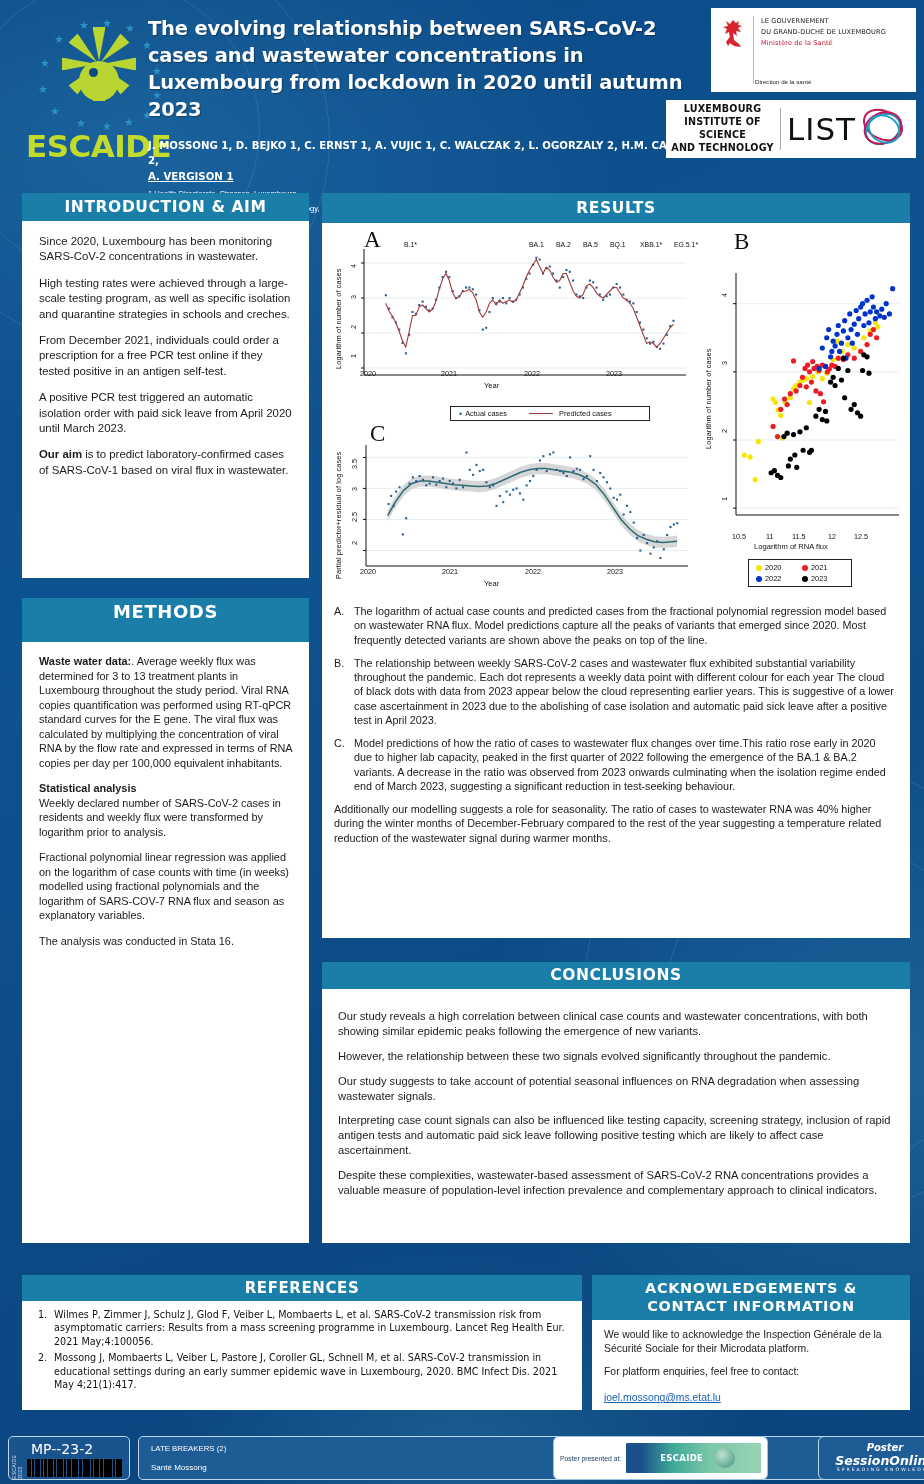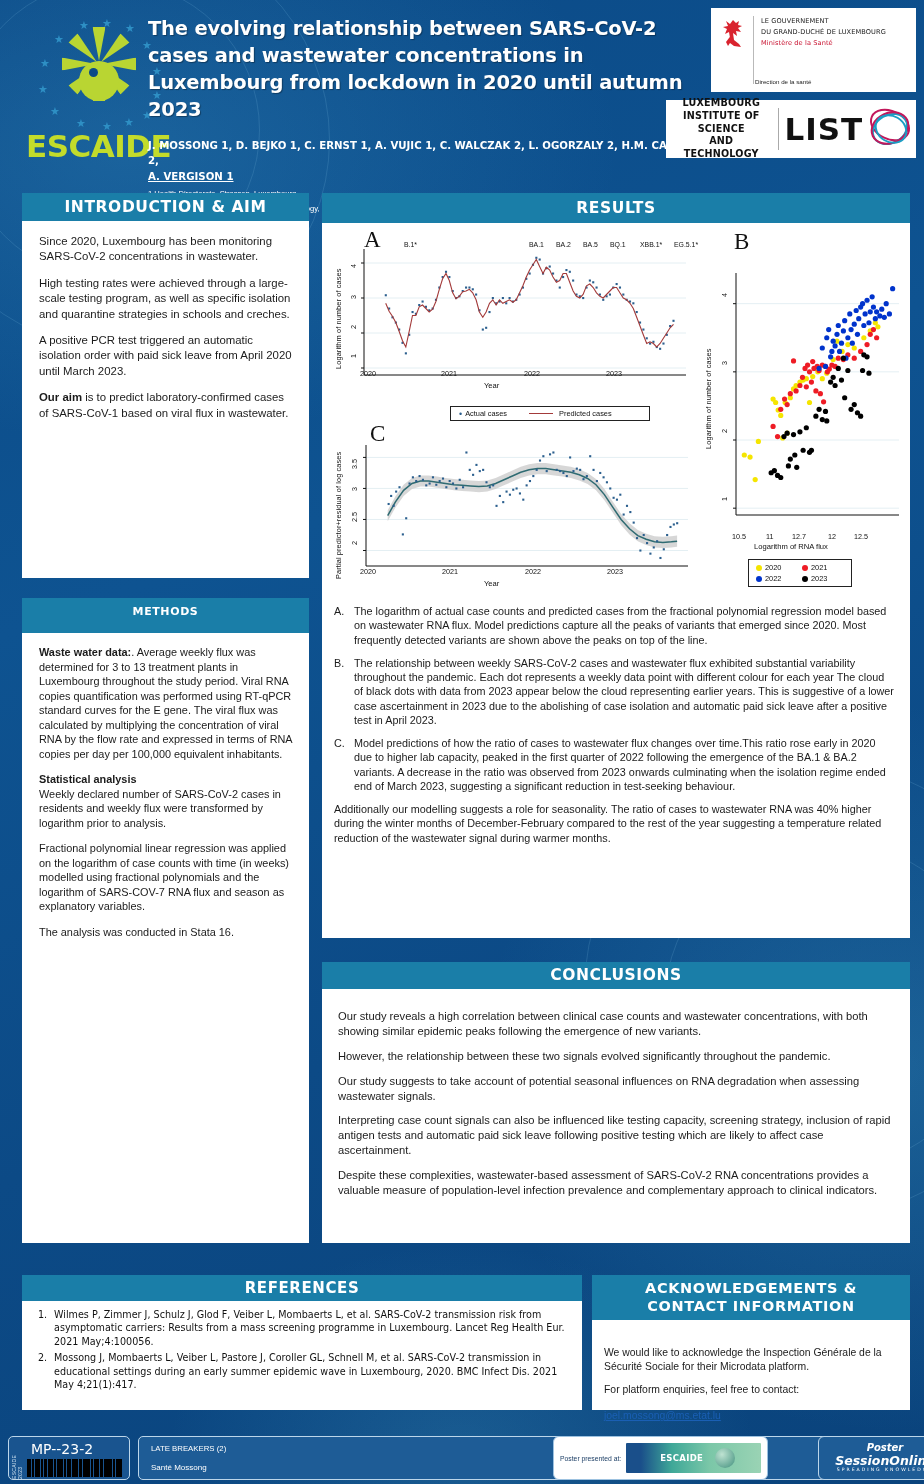--- a/index.html
+++ b/index.html
@@ -63,42 +63,42 @@
   .gov-text .sante { color:#c8102e; }
   .gov-dir { position:absolute; left:44px; bottom:7px; font-size:6.2px; color:#1a1a1a; }
 
   .logo-list {
     position:absolute; right:8px; top:100px; width:250px; height:58px;
     background:#ffffff; display:flex; align-items:center;
   }
   .list-left { font-size:9.6px; line-height:1.35; color:#111; text-align:center; padding-left:5px; width:108px;
     font-family:"DejaVu Sans", sans-serif; letter-spacing:.2px;font-weight:bold; }
   .list-divider { width:1px; background:#aaa; height:42px; margin:0 6px; }
-  .list-word { font-size:31px; font-weight:bold; letter-spacing:1px; color:#111; font-family:"DejaVu Sans", sans-serif; }
+  .list-word { font-size:31px; font-weight:normal; letter-spacing:1px; color:#111; font-family:"DejaVu Sans", sans-serif; }
   .list-mark { width:52px; height:50px; position:relative; margin-left:2px; }
   .list-mark span { position:absolute; border-radius:50%; border:2.4px solid; }
 
   
   .sec { position:absolute; background:#ffffff; }
   .sec-head {
     background:#1a7ea8; color:#fff; text-align:center; font-weight:bold;
     font-family:"DejaVu Sans", sans-serif; letter-spacing:.6px;
   }
   .sec-body { padding:12px 14px; }
   .sec p { font-size:11.3px; color:#1b1b1b; line-height:1.33; margin-bottom:9px; }
   .sec p:last-child { margin-bottom:0; }
   .sec b { font-weight:bold; }
 
   #introduction { left:22px; top:193px; width:287px; height:385px; }
   #introduction .sec-head { height:28px; line-height:28px; font-size:15.5px; }
   #introduction .sec-body { padding:13px 15px 10px 17px; }
   #introduction p { font-size:11.4px; line-height:1.35; margin-bottom:11px; }
 
   #methods { left:22px; top:598px; width:287px; height:645px; }
-  #methods .sec-head { height:35px; line-height:27px; font-size:11px; }
+  #methods .sec-head { height:44px; line-height:27px; font-size:18px; }
   #methods .sec-body { padding:12px 15px 8px 17px; }
   #methods p { font-size:10.9px; line-height:1.33; margin-bottom:11px; }
 
   #results { left:322px; top:193px; width:588px; height:745px; }
   #results .sec-head { height:30px; line-height:30px; font-size:15.5px; }
 
   #conclusions { left:322px; top:962px; width:588px; height:281px; }
   #conclusions .sec-head { height:27px; line-height:27px; font-size:15.5px; }
   #conclusions .sec-body { padding:20px 16px; }
   #conclusions p { font-size:11.2px; line-height:1.33; margin-bottom:10px; }
@@ -109,21 +109,21 @@
   .ref-list { list-style:none; counter-reset:r; }
   .ref-list li {
     counter-increment:r; position:relative; padding-left:22px;
     font-size:9.6px; line-height:1.4; color:#111; margin-bottom:3px;
     font-family:"DejaVu Sans", sans-serif;
   }
   .ref-list li::before { content: counter(r) "."; position:absolute; left:6px; }
 
   #acknowledgements { left:592px; top:1275px; width:318px; height:135px; }
   #acknowledgements .sec-head { padding:4px 0 5px; font-size:14.5px; line-height:1.25; }
-  #acknowledgements .sec-body { padding:26px 12px; }
+  #acknowledgements .sec-body { padding:8px 12px; }
   #acknowledgements p { font-size:10.4px; line-height:1.32; margin-bottom:9px; }
   .contact-link { color:#1a5fb4; text-decoration:underline; font-size:10.4px; }
 
   
   .charts { position:relative; width:588px; height:375px; background:#fff; }
   .axis-label-y {
     position:absolute; writing-mode:vertical-rl; transform:rotate(180deg);
     font-size:7.4px; color:#111; letter-spacing:.1px;
   }
   .axis-label-x { position:absolute; font-size:7.6px; color:#111; text-align:center; }
@@ -268,20 +268,21 @@
         <span style="left:12px; top:8px; width:28px; height:34px; border-color:#1b9ec4; transform:rotate(-60deg);"></span>
       </div>
     </div>
   </div>
 
   <div class="sec" id="introduction">
     <div class="sec-head">INTRODUCTION &amp; AIM</div>
     <div class="sec-body">
       <p>Since 2020, Luxembourg has been monitoring SARS-CoV-2 concentrations in wastewater.</p>
       <p>High testing rates were achieved through a large-scale testing program, as well as specific isolation and quarantine strategies in schools and creches.</p>
+      <p>From December 2021, individuals could order a prescription for a free PCR test online if they tested positive in an antigen self-test.</p>
       <p>A positive PCR test triggered an automatic isolation order with paid sick leave from April 2020 until March 2023.</p>
       <p><b>Our aim</b><span> is to predict laboratory-confirmed cases of SARS-CoV-1 based on viral flux in wastewater.</span></p>
     </div>
   </div>
 
   <div class="sec" id="methods">
     <div class="sec-head">METHODS</div>
     <div class="sec-body">
       <p><b>Waste water data:</b><span>. Average weekly flux was determined for 3 to 13 treatment plants in Luxembourg throughout the study period. Viral RNA copies quantification was performed using RT-qPCR standard curves for the E gene. The viral flux was calculated by multiplying the concentration of viral RNA by the flow rate and expressed in terms of RNA copies per day per 100,000 equivalent inhabitants.</span></p>
       <p><b>Statistical analysis</b><br><span>Weekly declared number of SARS-CoV-2 cases in residents and weekly flux were transformed by logarithm prior to analysis.</span></p>
@@ -706,21 +707,21 @@
             <circle cx="129.45098039215685" cy="145.74647887323943" r="2.6" fill="#000000"></circle>
             <circle cx="132.64705882352945" cy="149.15492957746477" r="2.6" fill="#000000"></circle>
             <circle cx="134.56470588235294" cy="103.48169014084507" r="2.6" fill="#000000"></circle>
             <circle cx="135.84313725490193" cy="87.80281690140845" r="2.6" fill="#000000"></circle>
             <circle cx="139.0392156862745" cy="89.84788732394367" r="2.6" fill="#000000"></circle>
             <circle cx="140.956862745098" cy="106.20845070422536" r="2.6" fill="#000000"></circle>
           </svg>
 
         <div class="tick" style="left:40px; top:303px;">10.5</div>
         <div class="tick" style="left:74px; top:303px;">11</div>
-        <div class="tick" style="left:100px; top:303px;">12.7</div>
+        <div class="tick" style="left:100px; top:303px;">11.5</div>
         <div class="tick" style="left:136px; top:303px;">12</div>
         <div class="tick" style="left:162px; top:303px;">12.5</div>
         <div class="axis-label-x" style="left:62px; top:313px;">Logarithm of RNA flux</div>
 
         <div class="chart-legend" style="left:56px; top:330px; width:104px; height:28px; display:block; padding:3px 0 0 7px;">
           <div style="display:flex; align-items:center; gap:3px; margin-bottom:2px;">
             <span style="width:6px; height:6px; border-radius:50%; background:#f5e500; display:inline-block;"></span>
             <span style="width:28px;">2020</span>
             <span style="width:6px; height:6px; border-radius:50%; background:#ee1c25; display:inline-block; margin-left:6px;"></span>
             <span>2021</span>

